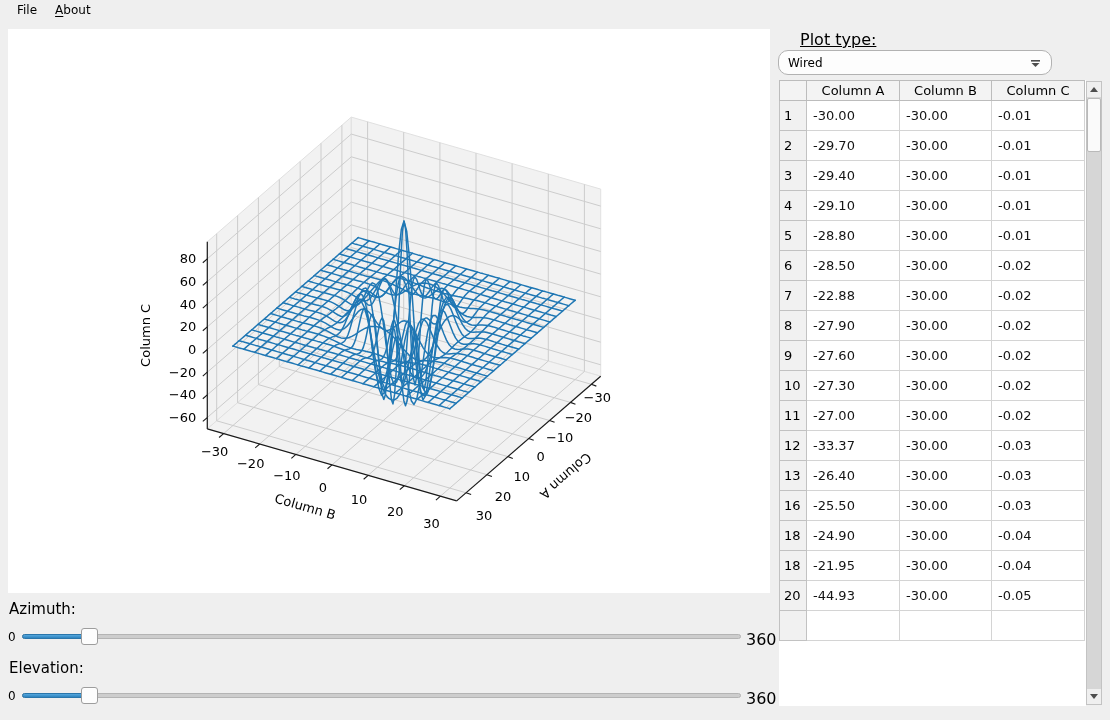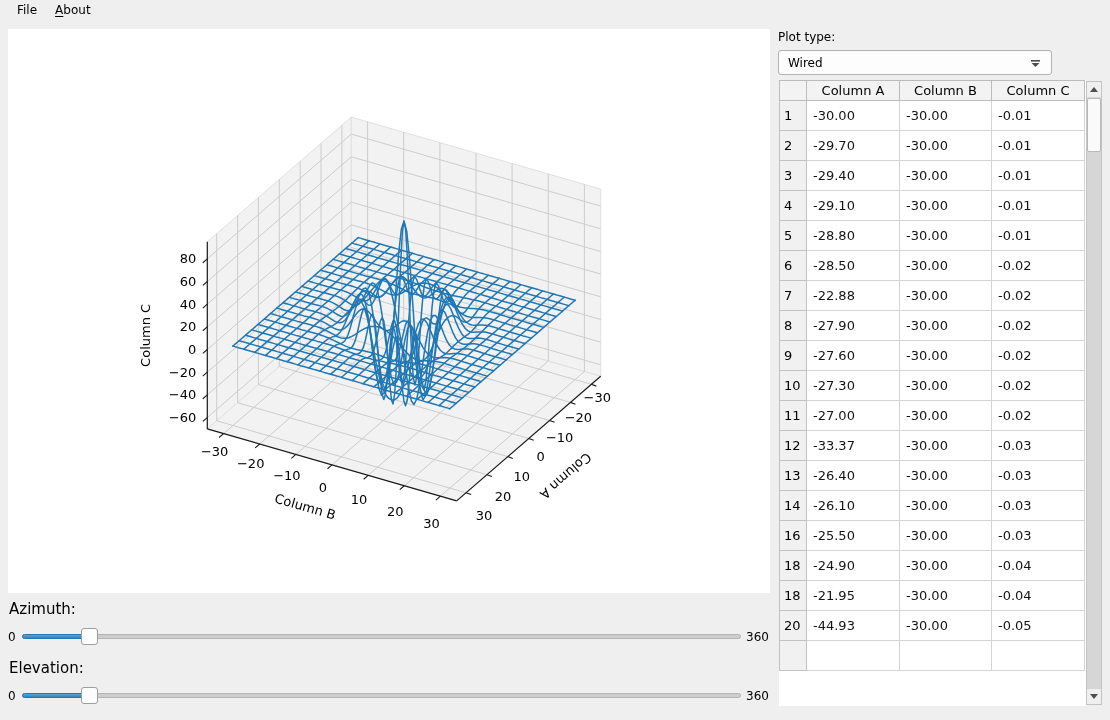--- a/index.html
+++ b/index.html
@@ -13,34 +13,34 @@
   .menu-item { padding:2px 9px 3px 9px; font-size:12px; cursor:default; }
   .menu-item u { text-decoration:underline; text-underline-offset:2px; }
 
   
   .figure { position:absolute; left:8px; top:29px; width:762px; height:564px; background:#ffffff; }
   .figure svg { display:block; }
 
   
   .ctl-label { position:absolute; left:9px; font-size:15px; }
   .slider-min { position:absolute; left:8px; font-size:12px; }
-  .slider-max { position:absolute; left:746px; font-size:12px; }
+  .slider-max { position:absolute; left:746px; font-size:16px; }
   .slider { position:absolute; left:22px; width:719px; height:17px; }
   .slider .track { position:absolute; left:0; top:6px; width:100%; height:5px;
                    background:#cdcdcd; border:1px solid #b4b4b4; border-radius:3px; }
   .slider .fill { position:absolute; left:0; top:6px; height:5px;
                   background:linear-gradient(#55a8de,#2e83be); border:1px solid #2a76ab; border-radius:3px; }
   .slider .handle { position:absolute; top:0; width:17px; height:17px; background:#fdfdfd;
                     border:1px solid #9d9d9d; border-radius:3px;
                     box-shadow:inset 0 1px 0 #ffffff; }
 
   
-  .plot-type-label { position:absolute; left:778px; top:30px; font-size:12px; }
+  .plot-type-label { position:absolute; left:800px; top:30px; font-size:16px;text-decoration:underline; }
   .combo { position:absolute; left:778px; top:50px; width:274px; height:25px; background:#fdfdfd;
-           border:1px solid #b2b2b2; border-radius:3px; display:flex; align-items:center;
+           border:1px solid #b2b2b2; border-radius:10px; display:flex; align-items:center;
            padding-left:9px; font-size:12px; }
   .combo .arrow { position:absolute; right:10px; top:8px; }
 
   
   .table-wrap { position:absolute; left:779px; top:80px; width:307px; height:626px; overflow:hidden;
                 background:#ffffff; }
   table { border-collapse:collapse; table-layout:fixed; width:306px; font-size:13px; }
   col.c-id { width:27px; } col.c-a { width:93px; } col.c-b { width:92px; } col.c-c { width:93px; }
   thead th { height:20px; background:#f3f3f3; border:1px solid #bcbcbc; font-weight:normal;
              font-size:13px; text-align:center; padding:0; }
@@ -345,26 +345,20 @@
           <td>-30.00</td>
           <td>-0.03</td>
         </tr>
         <tr>
           <th>13</th>
           <td>-26.40</td>
           <td>-30.00</td>
           <td>-0.03</td>
         </tr>
         <tr>
-          <th>14</th>
-          <td>-26.10</td>
-          <td>-30.00</td>
-          <td>-0.03</td>
-        </tr>
-        <tr>
           <th>16</th>
           <td>-25.50</td>
           <td>-30.00</td>
           <td>-0.03</td>
         </tr>
         <tr>
           <th>18</th>
           <td>-24.90</td>
           <td>-30.00</td>
           <td>-0.04</td>

